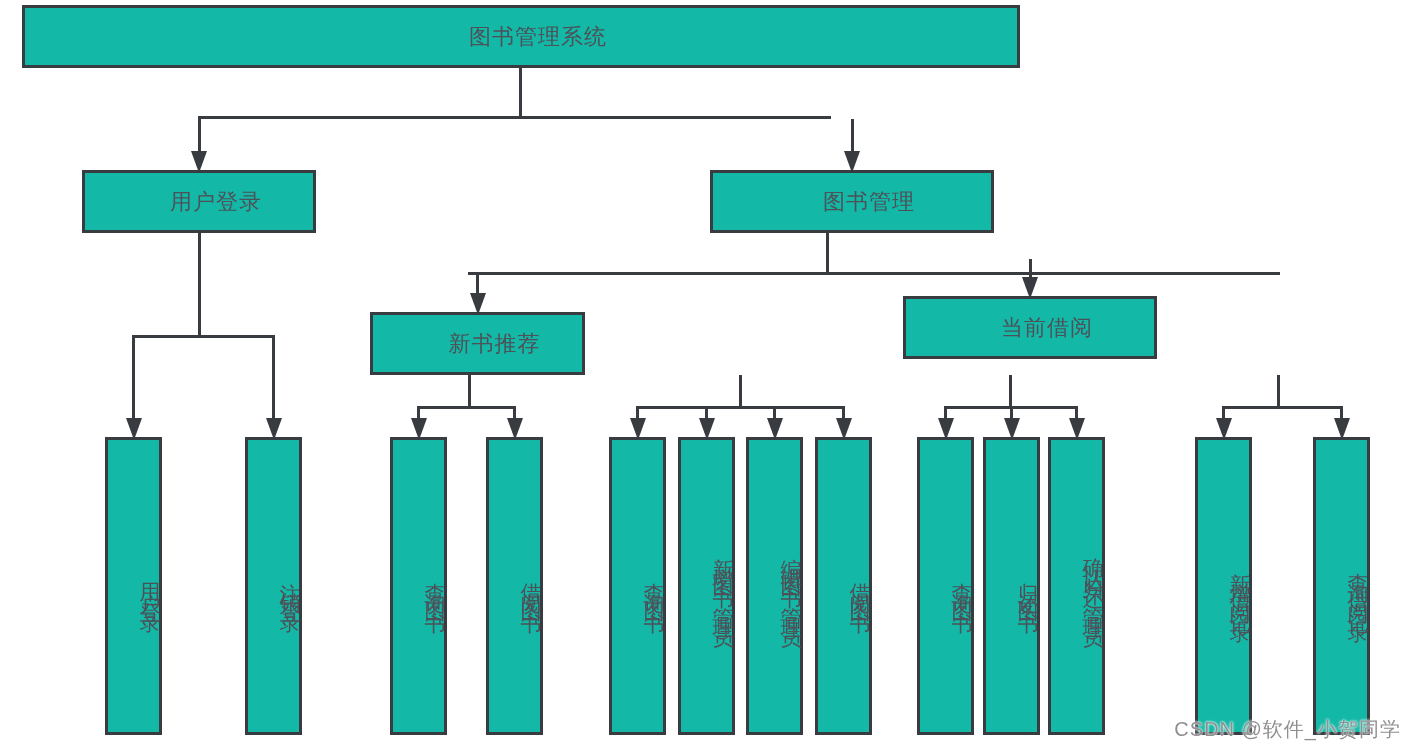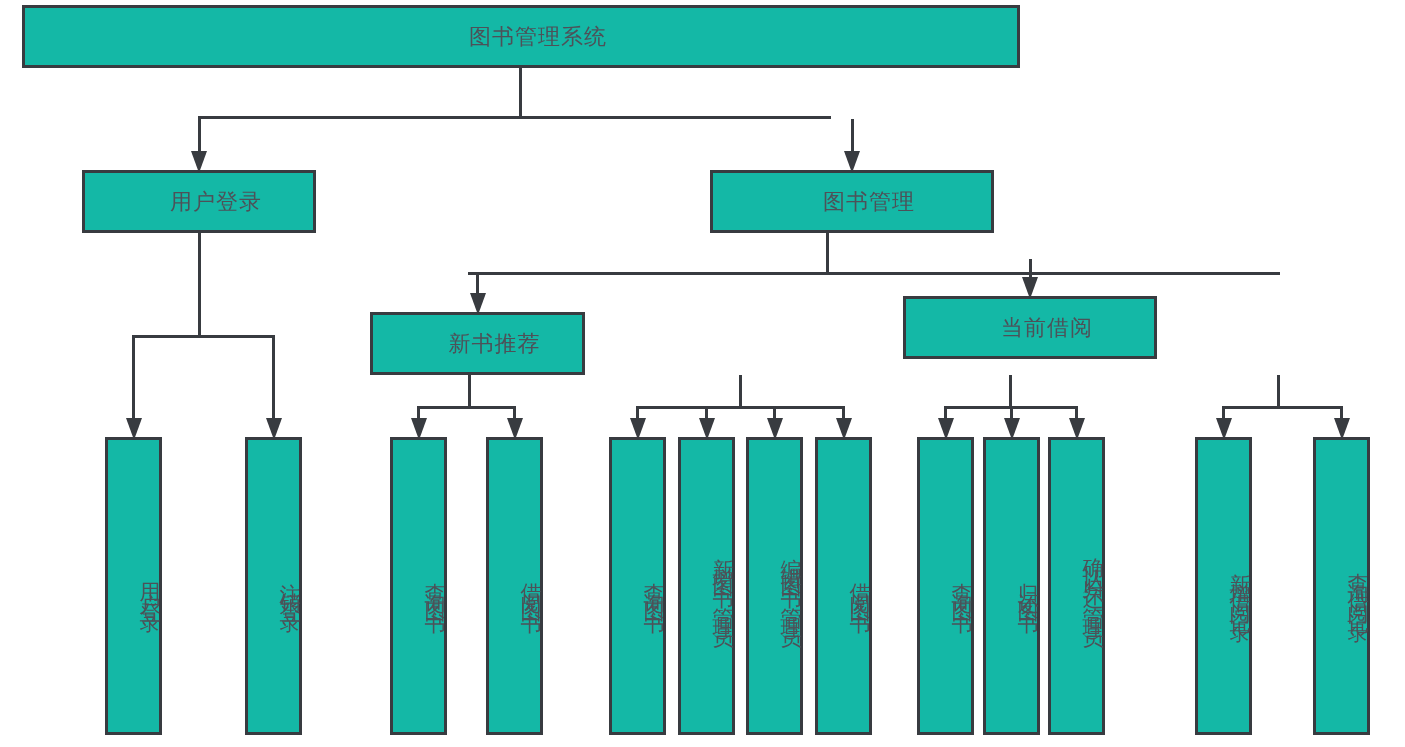--- a/index.html
+++ b/index.html
@@ -106,14 +106,15 @@
   <div class="box vbox arrow-in drop-s" style="left:746px; top:437px; width:57px; height:298px;">编辑图书（管理员）</div>
   <div class="box vbox arrow-in drop-s" style="left:815px; top:437px; width:57px; height:298px;">借阅图书</div>
 
   <div class="box vbox arrow-in drop-s" style="left:917px; top:437px; width:57px; height:298px;">查询图书</div>
   <div class="box vbox arrow-in drop-s" style="left:983px; top:437px; width:57px; height:298px;">归还图书</div>
   <div class="box vbox arrow-in drop-s" style="left:1048px; top:437px; width:57px; height:298px;">确认归还（管理员）</div>
 
   <div class="box vbox arrow-in drop-s" style="left:1195px; top:437px; width:57px; height:298px;">新增借阅记录</div>
   <div class="box vbox arrow-in drop-s" style="left:1313px; top:437px; width:57px; height:298px;">查询借阅记录</div>
 
+  <div class="watermark">CSDN @软件_小贺同学</div>
 
 </div>
 
 </body></html>

